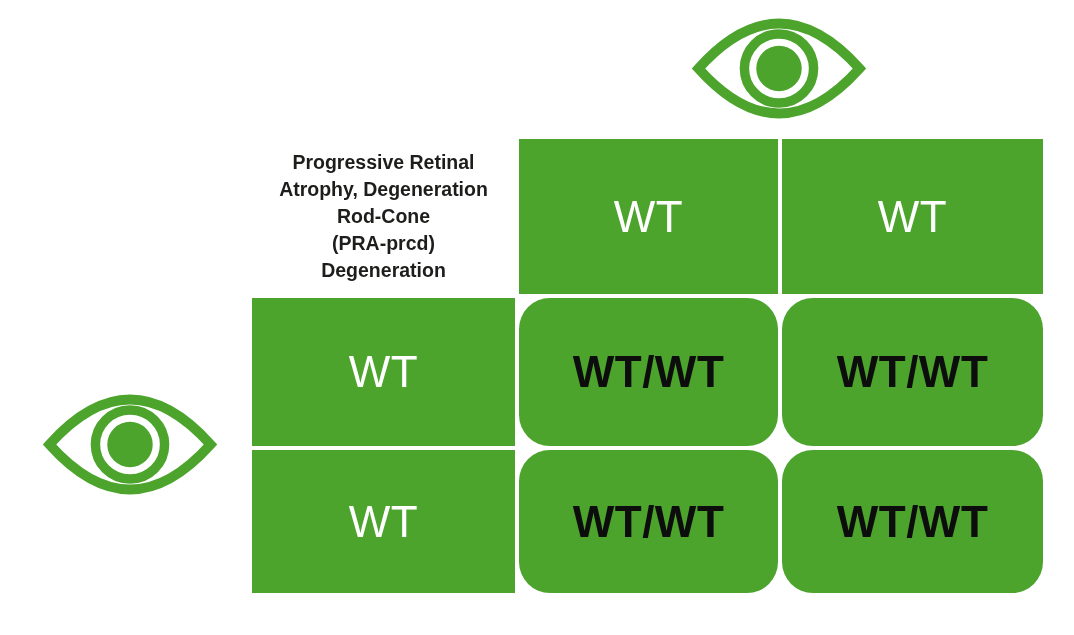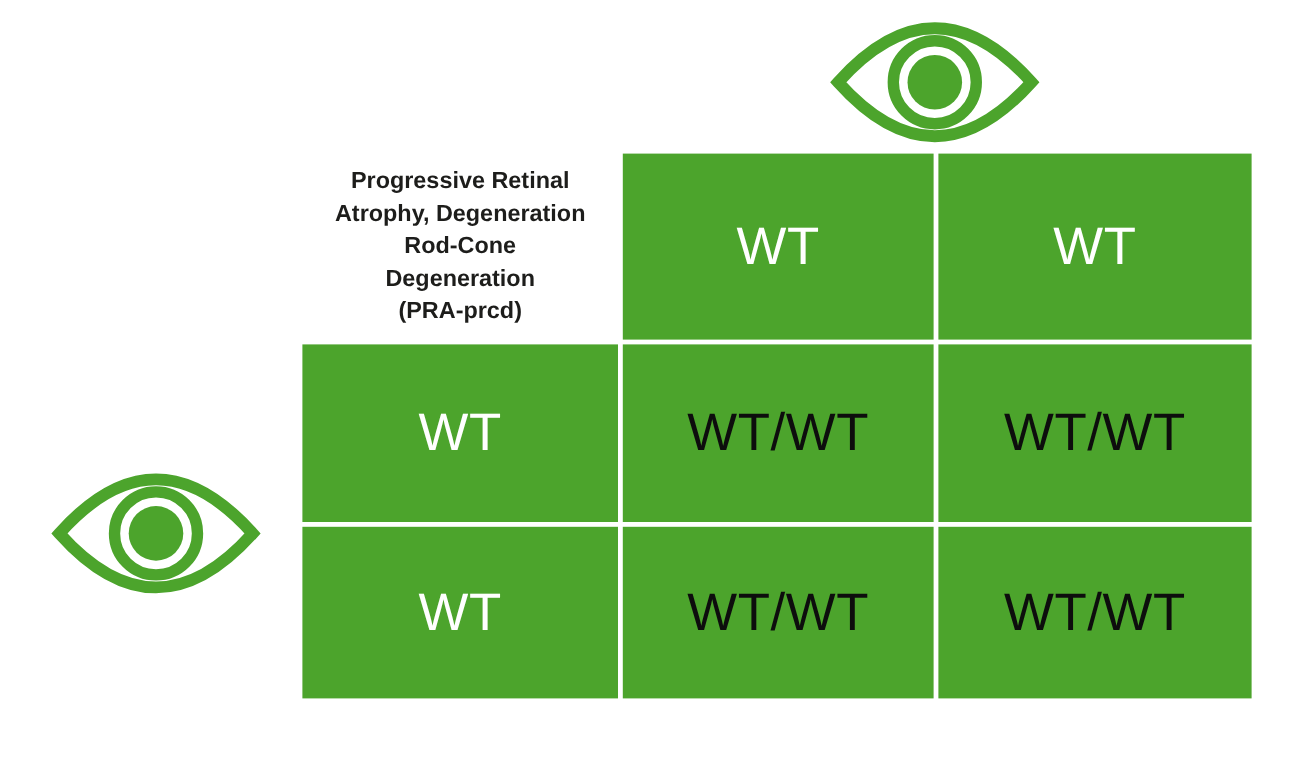--- a/index.html
+++ b/index.html
@@ -22,21 +22,21 @@
     color: var(--green, #4CA42C);
   }
   .eye svg { display: block; width: 100%; height: 100%; }
   .eye-top  { left: 689px; top: 16px;  width: 180px; height: 105px; }
   .eye-left { left: 40px;  top: 392px; width: 180px; height: 105px; }
 
   
   .grid {
     position: absolute;
     left: 252px;
-    top: 128px;
+    top: 139px;
     display: grid;
     grid-template-columns: 263px 259px 261px;
     grid-template-rows: 155px 148px 143px;
     gap: 4px;
   }
   .cell {
     display: flex;
     align-items: center;
     justify-content: center;
   }
@@ -55,22 +55,23 @@
 
   .allele {
     color: var(--light-text, #ffffff);
     font-size: 44px;
     font-weight: 400;
     letter-spacing: 0.5px;
   }
   .offspring {
     color: var(--result-text, #0d0d0d);
     font-size: 44px;
-    font-weight: 400;
+    font-weight: 700;
     letter-spacing: 0.5px;
+    border-radius: 31px;
   }
 </style>
 </head>
 <body>
 
 <div class="canvas">
 
   <div class="eye eye-top">
     <svg viewBox="0 0 190 110" xmlns="http://www.w3.org/2000/svg" aria-hidden="true">
       <path d="M 10 55 Q 95 -40 180 55 Q 95 150 10 55 Z" fill="none" stroke="currentColor" stroke-width="10.5" stroke-linejoin="miter"></path>
@@ -86,22 +87,22 @@
       <circle cx="95" cy="55" r="24" fill="currentColor"></circle>
     </svg>
   </div>
 
   <div class="grid">
 
     <div class="cell header-cell">
       <div>Progressive Retinal</div>
       <div>Atrophy, Degeneration</div>
       <div>Rod-Cone</div>
+      <div>(PRA-prcd)</div>
       <div>Degeneration</div>
-      <div>(PRA-prcd)</div>
     </div>
     <div class="cell green allele">WT</div>
     <div class="cell green allele">WT</div>
 
     <div class="cell green allele">WT</div>
     <div class="cell green offspring">WT/WT</div>
     <div class="cell green offspring">WT/WT</div>
 
     <div class="cell green allele">WT</div>
     <div class="cell green offspring">WT/WT</div>

